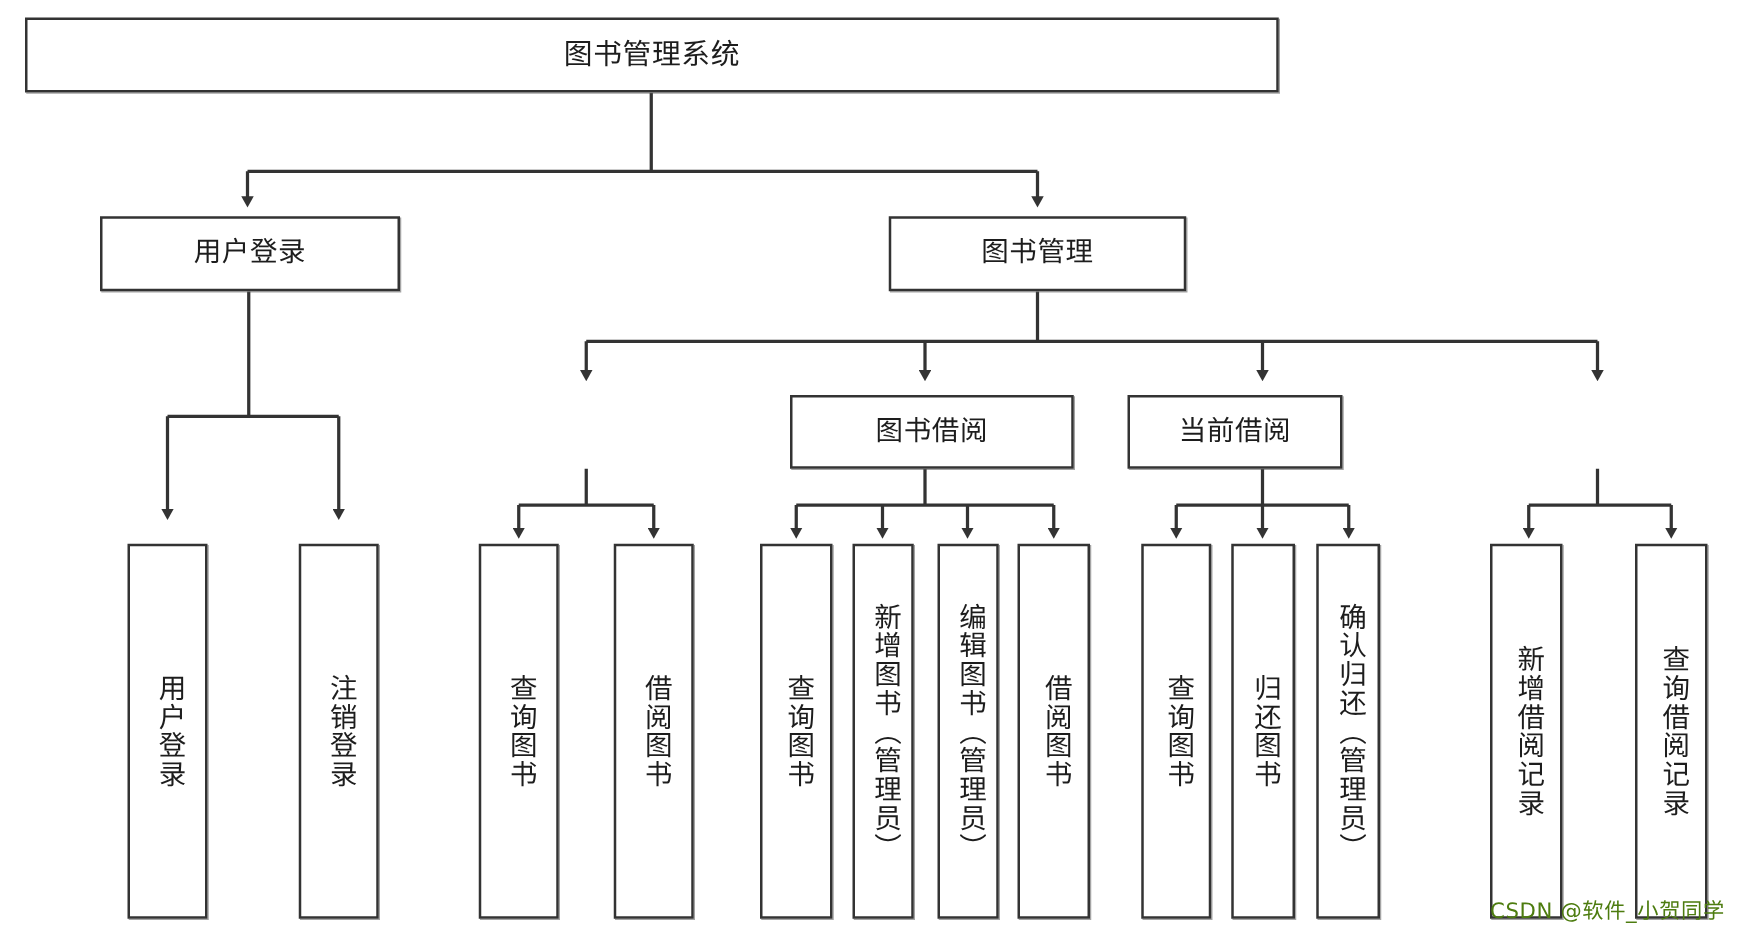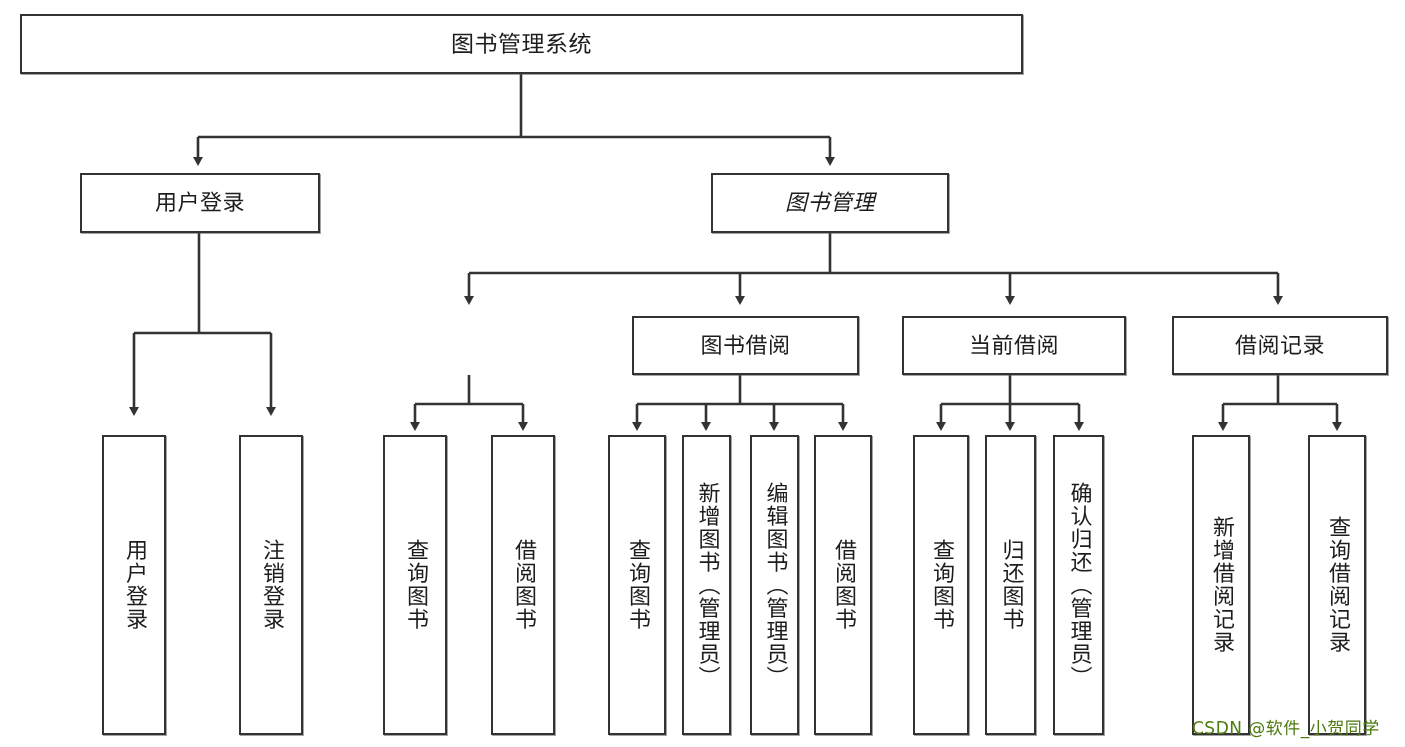--- a/index.html
+++ b/index.html
@@ -130,36 +130,33 @@
   </svg>
 
   <div class="node horiz root" style="left:20px; top:14px; width:1003px; height:60px;">
     <span class="lbl">图书管理系统</span>
   </div>
 
   <div class="node horiz" style="left:80px; top:173px; width:240px; height:60px;">
     <span class="lbl">用户登录</span>
   </div>
 
-  <div class="node horiz" style="left:711px; top:173px; width:238px; height:60px;font-style:italic;">
+  <div class="node horiz" style="left:711px; top:173px; width:238px; height:60px;">
     <span class="lbl">图书管理</span>
   </div>
 
 
   <div class="node horiz" style="left:632px; top:316px; width:227px; height:59px;">
     <span class="lbl">图书借阅</span>
   </div>
 
-  <div class="node horiz" style="left:902px; top:316px; width:224px; height:59px;">
+  <div class="node horiz" style="left:902px; top:316px; width:172px; height:59px;">
     <span class="lbl">当前借阅</span>
   </div>
 
-  <div class="node horiz" style="left:1172px; top:316px; width:216px; height:59px;">
-    <span class="lbl">借阅记录</span>
-  </div>
 
   <div class="node vert" style="left:102px; top:435px; width:64px; height:300px;">
     <span class="lbl">用户登录</span>
   </div>
 
   <div class="node vert" style="left:239px; top:435px; width:64px; height:300px;">
     <span class="lbl">注销登录</span>
   </div>
 
   <div class="node vert" style="left:383px; top:435px; width:64px; height:300px;">

